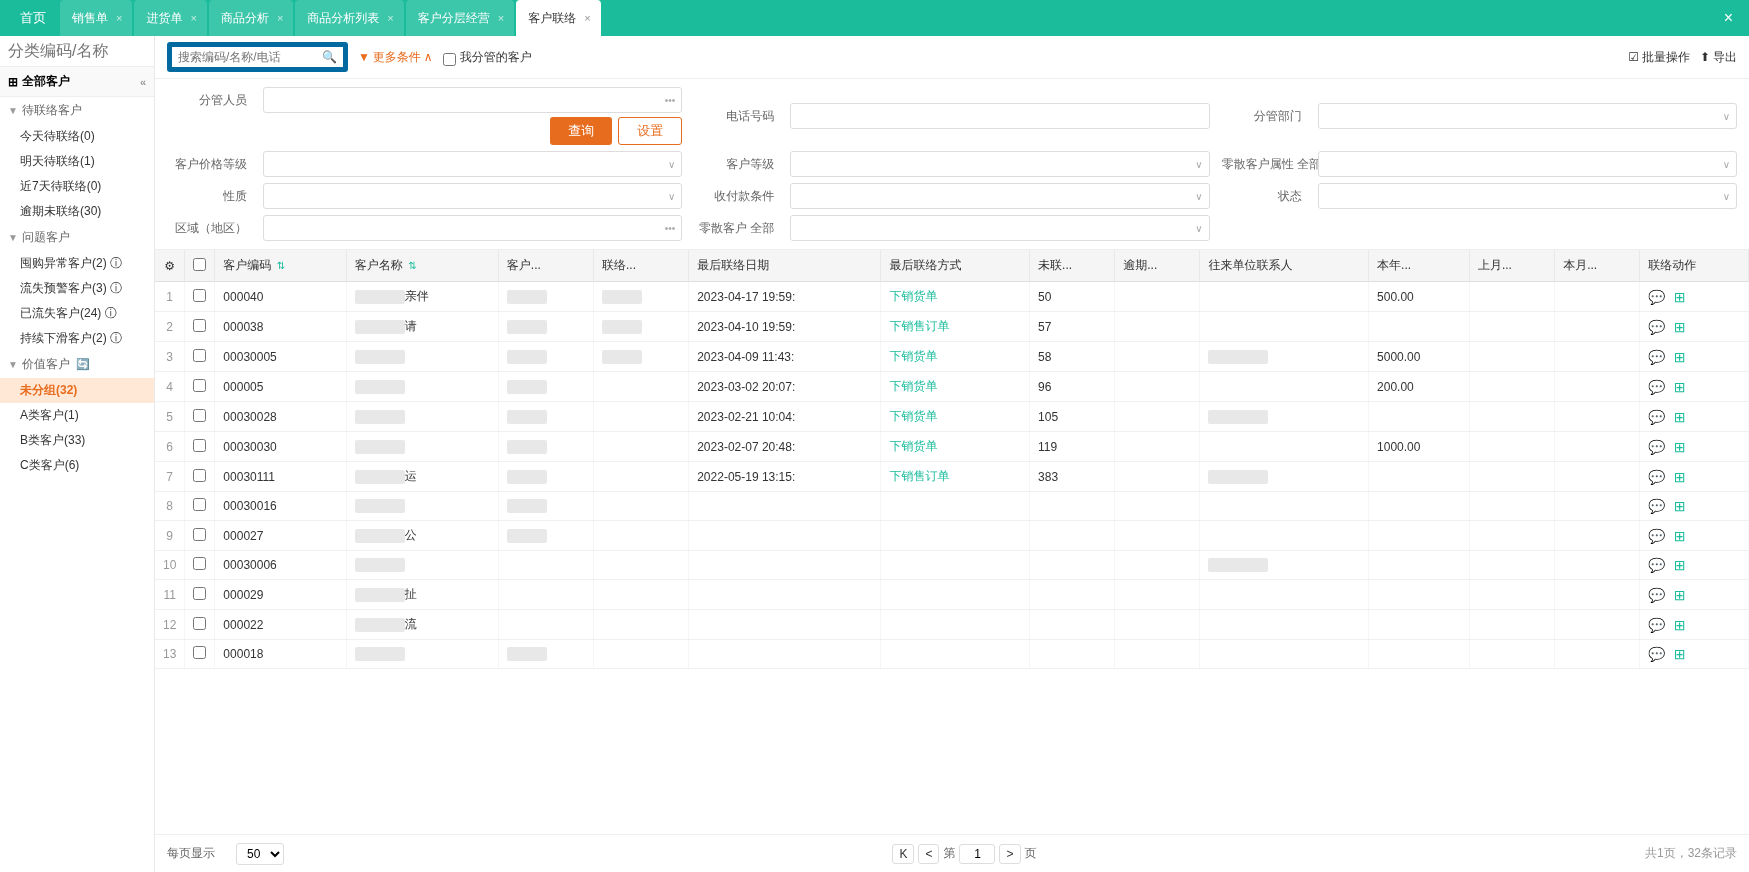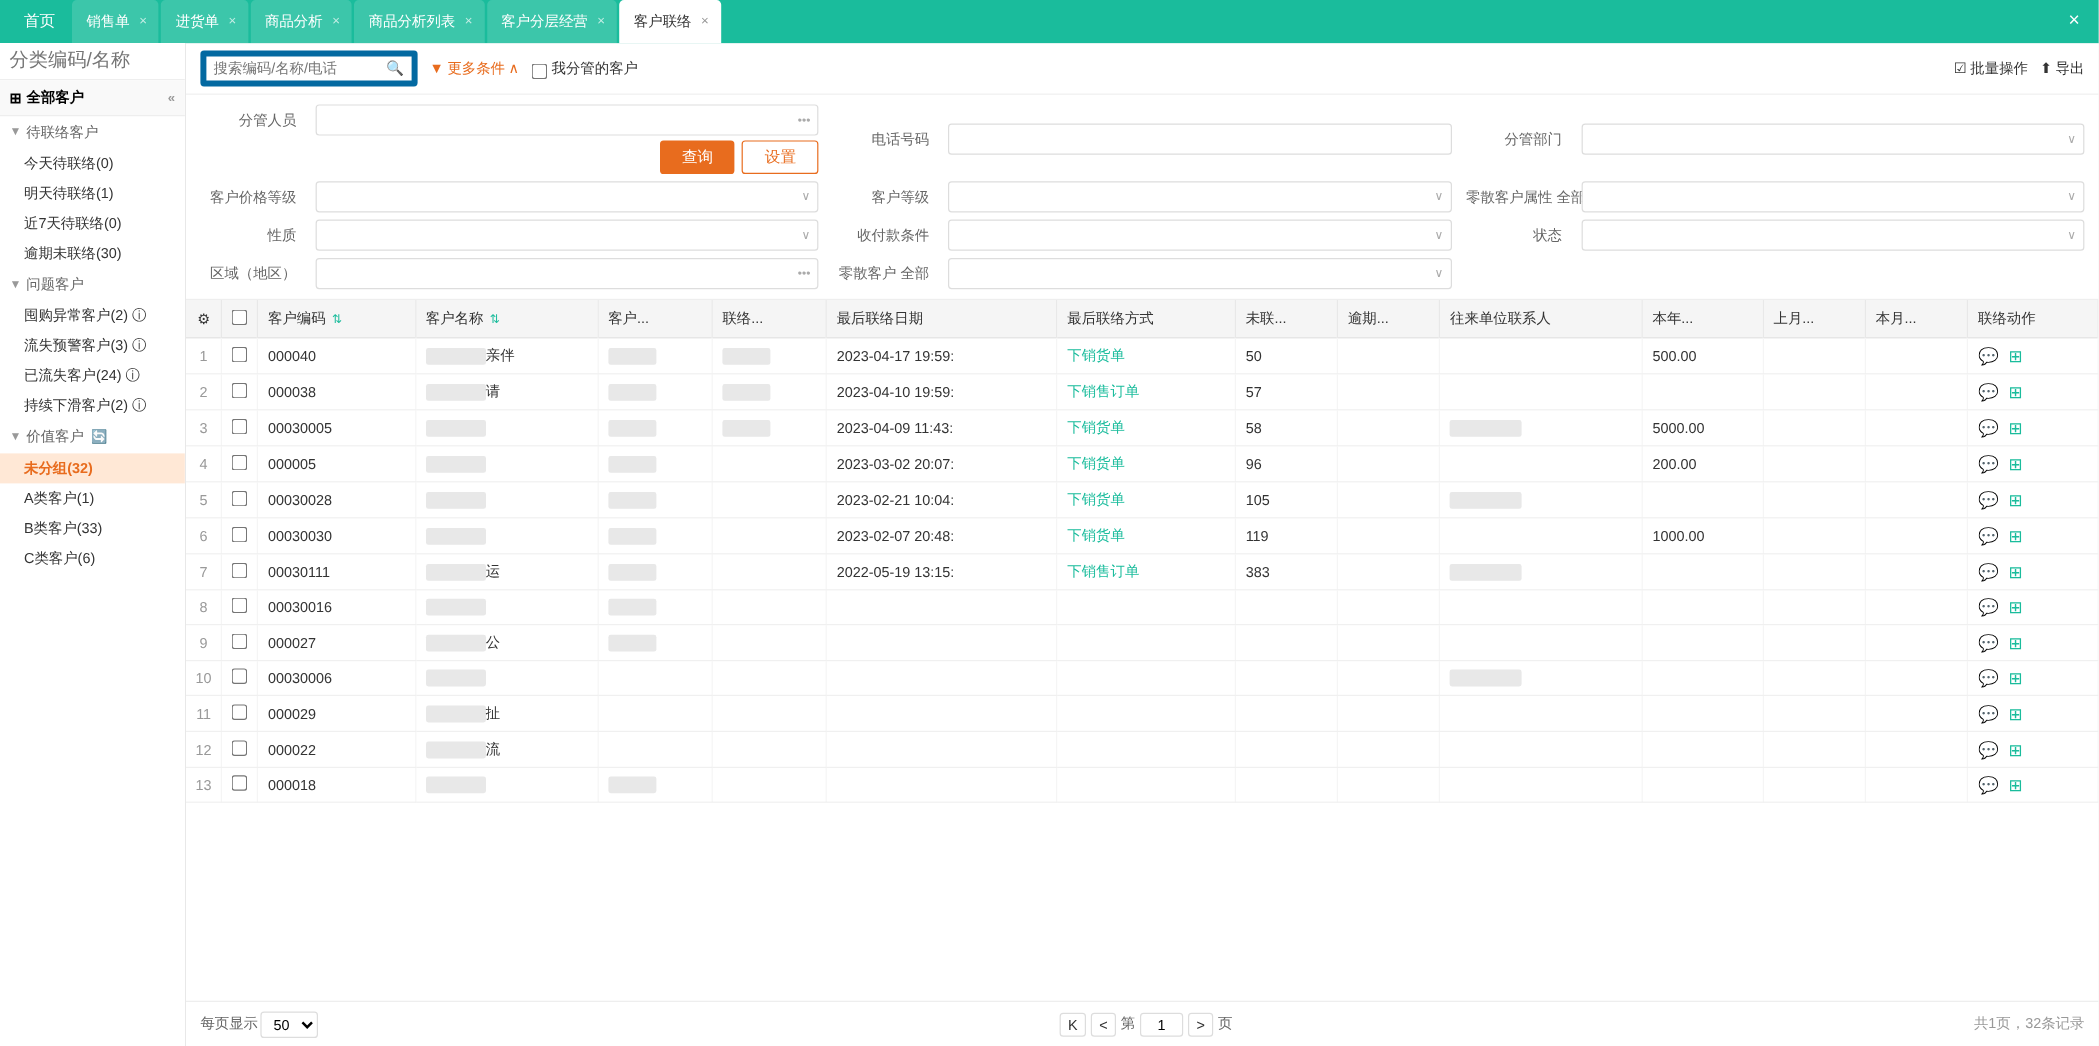--- a/index.html
+++ b/index.html
@@ -154,21 +154,21 @@
       min-width: 60px; height: 14px; vertical-align: middle;
     }
     .action-icons { display: flex; gap: 8px; align-items: center; }
     .action-icon { color: #1abc9c; cursor: pointer; font-size: 14px; }
 
     
     .pagination {
       display: flex; align-items: center; justify-content: space-between;
       padding: 6px 12px; background: white; border-top: 1px solid #eee; height: 38px;
     }
-    .page-size-wrap { display: flex; align-items: center; gap: 2px; color: #666; }
+    .page-size-wrap { display: flex; align-items: center; gap: 21px; color: #666; }
     .page-size-select {
       border: 1px solid #ddd; border-radius: 3px; padding: 2px 6px; font-size: 12px;
       background: white; cursor: pointer;
     }
     .page-nav { display: flex; align-items: center; gap: 4px; color: #666; }
     .page-btn {
       border: 1px solid #ddd; background: white; padding: 2px 6px;
       border-radius: 3px; cursor: pointer; color: #333; font-size: 12px;
     }
     .page-btn:disabled { color: #ccc; cursor: not-allowed; }

